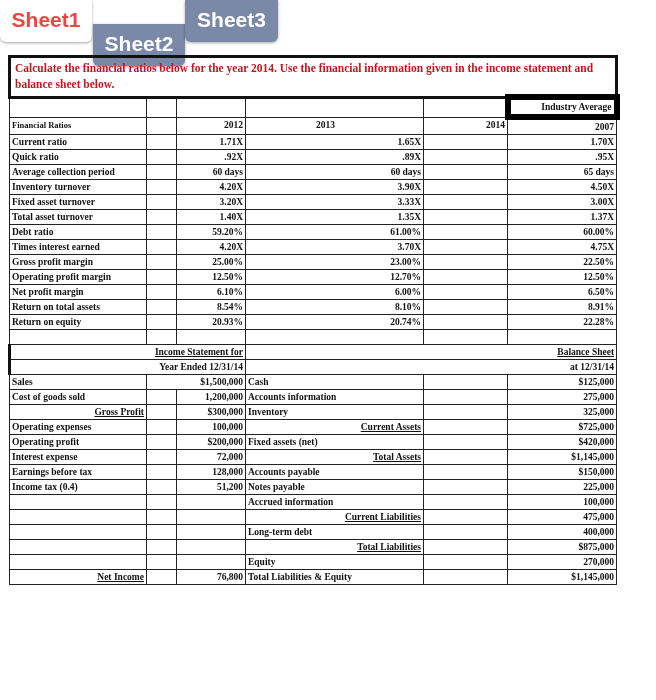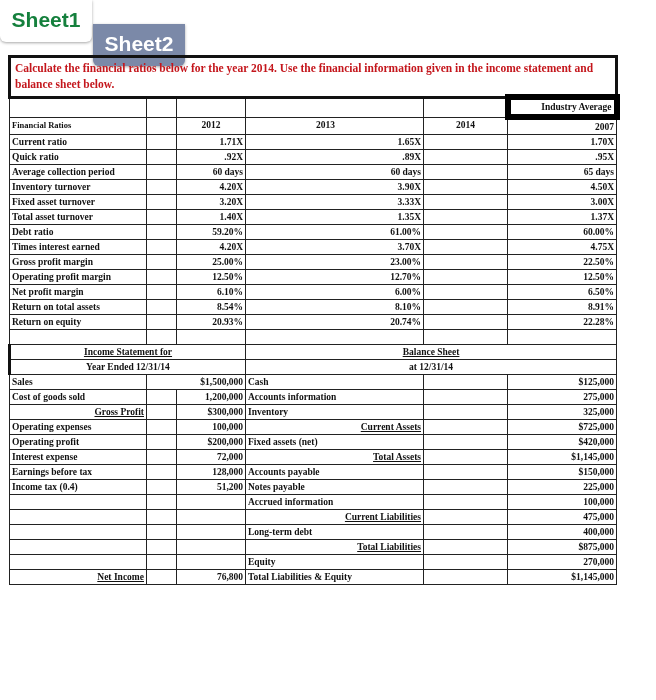--- a/index.html
+++ b/index.html
@@ -1,42 +1,43 @@
 <!DOCTYPE html>
 <html><head>
 <meta charset="utf-8">
 <style>
   html, body { margin:0; padding:0; background:#ffffff; }
   body { width:656px; height:700px; position:relative; overflow:hidden; font-family:"Liberation Serif", serif; }
   .tabs { position:absolute; left:0; top:0; height:44px; width:656px; }
   .tab { position:absolute; top:0; height:42px; font-family:"Liberation Sans", sans-serif; font-weight:bold; font-size:21px; line-height:40px; text-align:center; border-radius:0 0 6px 6px; cursor:pointer; }
-  .tab.active { left:0; width:92px; background:#ffffff; color:#15803d; box-shadow:0 1px 3px rgba(0,0,0,0.35); }
+  .tab.active { left:0; width:92px; background:#ffffff; color:#ef4444; box-shadow:0 1px 3px rgba(0,0,0,0.35); }
   .tab.inactive { background:#7b89a8; color:#ffffff; box-shadow:0 1px 3px rgba(0,0,0,0.35); }
   .tab.t2 { left:93px; width:92px;margin-top:24px; }
   .tab.t3 { left:185px; width:93px; }
 
   .sheet { position:absolute; left:8px; top:55px; width:607px; }
   table.grid { border-collapse:collapse; table-layout:fixed; width:607px; }
   table.grid td { border:1px solid #222; padding:0 2px; font-weight:bold; font-size:9.5px; height:14px; line-height:13px; white-space:nowrap; overflow:hidden; color:#111; }
   col.a { width:137px; } col.b { width:30px; } col.c { width:69px; } col.d { width:178px; } col.e { width:84px; } col.f { width:109px; }
-  .r { text-align:right; } .c { text-align:center;margin-left:47px; }
+  .r { text-align:right; } .c { text-align:right;margin-left:47px; }
   .instr { border:3px solid #111 !important; color:#c4161c !important; font-size:11.5px !important; line-height:16px !important; padding:2px 4px !important; white-space:normal !important; height:auto !important; }
   .thick-top td { border-top:3px solid #111;text-decoration:underline; }
   .tall td { height:24px; }
   .sp td { height:11px; border-color:#ccc; }
   .big td { font-size:12px; height:18px; }
   .ul { text-decoration:underline;font-family:Liberation Serif, serif; }
   .lbl { font-size:8.5px !important; }
 </style>
 </head>
 <body>
 
 <div class="tabs">
   <div class="tab active">Sheet1</div>
   <div class="tab inactive t2">Sheet2</div>
+  <div class="tab inactive t3">Sheet3</div>
 </div>
 
 <div class="sheet">
   <table class="grid">
     <colgroup>
         <col class="a">
         <col class="b">
         <col class="c">
         <col class="d">
         <col class="e">

